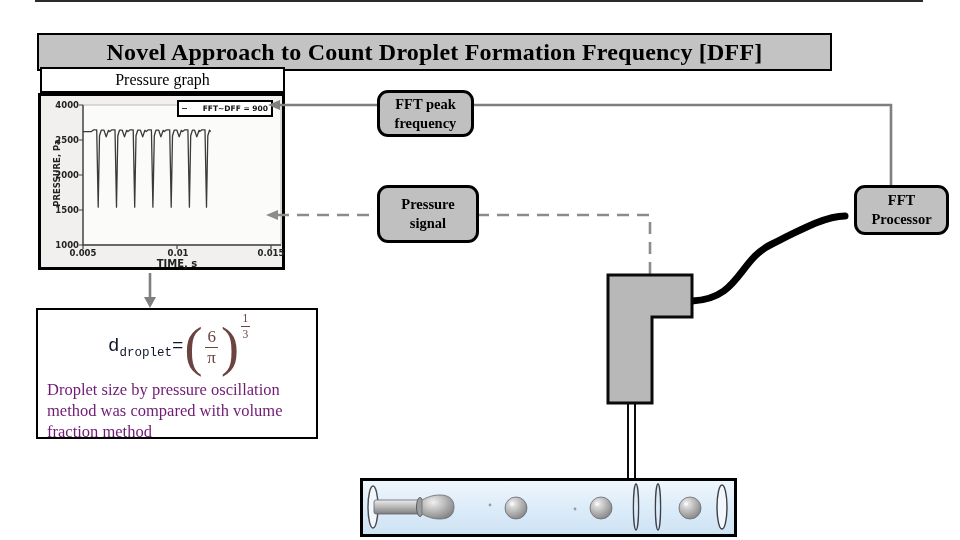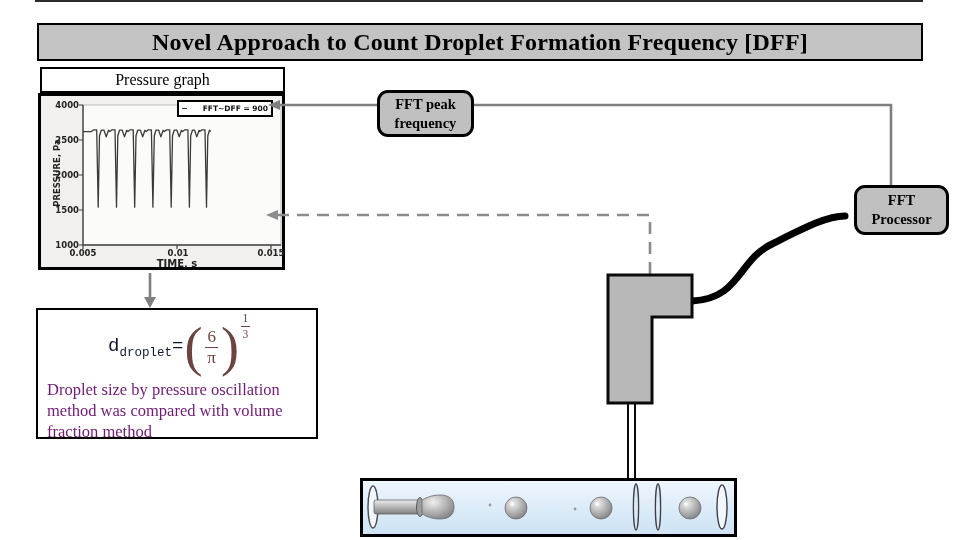--- a/index.html
+++ b/index.html
@@ -1,21 +1,21 @@
 <!DOCTYPE html>
 <html style="--banner-fill: #c3c3c3; --box-fill: #c0c0c0; --line-gray: #7f7f7f; --dashed-gray: #8c8c8c; --channel-fill: #d9eaf8; --formula-accent: #6b4340; --waveform: #3a3a3a;"><head>
 <meta charset="utf-8">
 <style>
   html,body{margin:0;padding:0;background:#ffffff;}
   .stage{position:relative;width:960px;height:540px;background:#fff;overflow:hidden;
          font-family:"Liberation Serif",serif;}
   .topline{position:absolute;left:35px;top:0;width:888px;height:2px;background:#2b2b2b;}
 
   
-  .banner{position:absolute;left:37px;top:23px;width:886px;height:38px;
+  .banner{position:absolute;left:37px;top:33px;width:795px;height:38px;
           background:var(--banner-fill,#c3c3c3);border:2.5px solid #000;
           box-sizing:border-box;display:flex;align-items:center;justify-content:center;z-index:4;}
   .banner span{font-weight:bold;font-size:24px;color:#000;letter-spacing:0.2px;}
 
   
   .graph-label{position:absolute;left:40px;top:67px;width:245px;height:26px;background:#fff;
           border:2.5px solid #000;box-sizing:border-box;display:flex;align-items:center;
           justify-content:center;z-index:4;}
   .graph-label span{font-size:16px;color:#000;}
 
@@ -130,20 +130,24 @@
     <polygon points="608,275 692,275 692,317 652,317 652,403 608,403" fill="#b8b8b8" stroke="#0a0a0a" stroke-width="3"></polygon>
 
     <line x1="628" y1="403" x2="628" y2="478" stroke="#0a0a0a" stroke-width="2"></line>
     <line x1="635" y1="403" x2="635" y2="478" stroke="#0a0a0a" stroke-width="2"></line>
   </svg>
 
   <div class="fbox peak">
     <span>FFT peak</span>
     <span>frequency</span>
   </div>
+  <div class="fbox psig">
+    <span>Pressure</span>
+    <span>signal</span>
+  </div>
   <div class="fbox proc">
     <span>FFT</span>
     <span>Processor</span>
   </div>
 
   <div class="eqbox">
     <div class="formula">
       <span class="lhs"><span>d</span><sub>droplet</sub><span>=</span></span>
       <span class="paren">(</span>
       <span class="frac">

